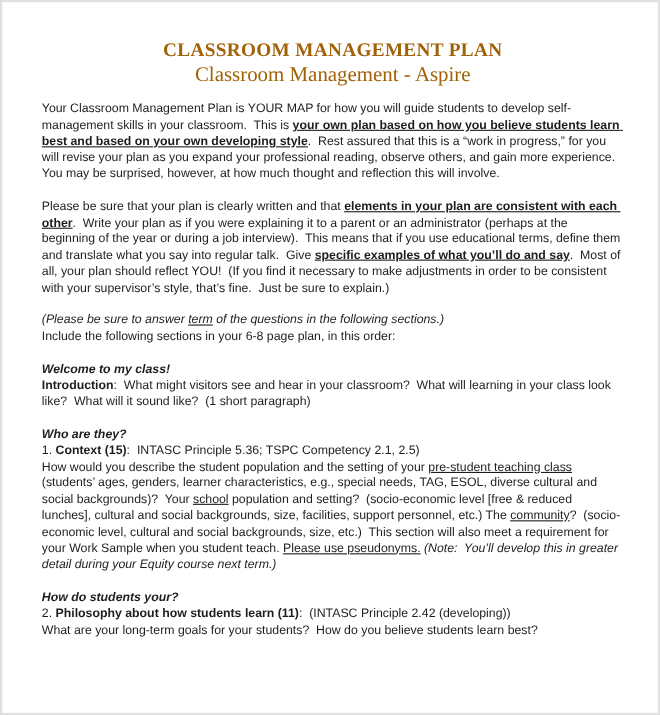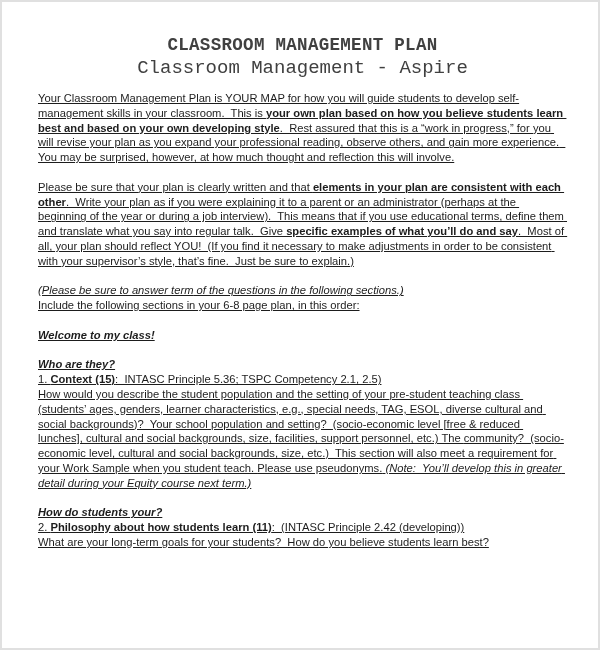--- a/index.html
+++ b/index.html
@@ -11,37 +11,36 @@
   }
   .page {
     width: 600px; height: 650px;
     background: #ffffff;
     border: 2px solid #e0e0e0;
     padding: 33px 31px 0 36px;
     overflow: hidden;
   }
   .doc-header {
     text-align: center;
-    font-family: Liberation Mono, monospace;
-    color: #404040;
+    font-family: Liberation Serif, serif;
+    color: #a16207;
   }
   .doc-title {
     font-size: 17.5px;
     font-weight: bold;
     letter-spacing: 0.3px;
   }
   .doc-subtitle {
     font-size: 19px;
     margin-top: 2px;
   }
   .doc-body {
     margin-top: 12px;
     font-size: 11.2px;
     line-height: 14.8px;
-    text-decoration: underline;
   }
   .block {
     white-space: pre-wrap;
     text-align: left;
   }
   .block.gap { margin-top: 14.8px; }
   .block.heading { font-weight: bold; font-style: italic; }
   .b { font-weight: bold; }
   .u { text-decoration: underline; }
   .i { font-style: italic; }
@@ -53,20 +52,21 @@
   <div class="doc-header">
     <div class="doc-title">CLASSROOM MANAGEMENT PLAN</div>
     <div class="doc-subtitle">Classroom Management - Aspire</div>
   </div>
   <div class="doc-body">
       <div class="block paragraph"><span>Your Classroom Management Plan is YOUR MAP for how you will guide students to develop self-management skills in your classroom.  This is </span><span class="b u">your own plan based on how you believe students learn best and based on your own developing style</span><span>.  Rest assured that this is a “work in progress,” for you will revise your plan as you expand your professional reading, observe others, and gain more experience.  You may be surprised, however, at how much thought and reflection this will involve.</span></div>
       <div class="block paragraph gap"><span>Please be sure that your plan is clearly written and that </span><span class="b u">elements in your plan are consistent with each other</span><span>.  Write your plan as if you were explaining it to a parent or an administrator (perhaps at the beginning of the year or during a job interview).  This means that if you use educational terms, define them and translate what you say into regular talk.  Give </span><span class="b u">specific examples of what you’ll do and say</span><span>.  Most of all, your plan should reflect YOU!  (If you find it necessary to make adjustments in order to be consistent with your supervisor’s style, that’s fine.  Just be sure to explain.)</span></div>
       <div class="block paragraph gap"><span class="i">(Please be sure to answer </span><span class="u i">term</span><span class="i"> of the questions in the following sections.)</span><span>
 Include the following sections in your 6-8 page plan, in this order:</span></div>
       <div class="block heading gap"><span>Welcome to my class!</span></div>
+      <div class="block paragraph"><span class="b">Introduction</span><span>:  What might visitors see and hear in your classroom?  What will learning in your class look like?  What will it sound like?  (1 short paragraph)</span></div>
       <div class="block heading gap"><span>Who are they?</span></div>
       <div class="block paragraph"><span>1. </span><span class="b">Context (15)</span><span>:  INTASC Principle 5.36; TSPC Competency 2.1, 2.5)
 How would you describe the student population and the setting of your </span><span class="u">pre-student teaching class</span><span> (students’ ages, genders, learner characteristics, e.g., special needs, TAG, ESOL, diverse cultural and social backgrounds)?  Your </span><span class="u">school</span><span> population and setting?  (socio-economic level [free &amp; reduced lunches], cultural and social backgrounds, size, facilities, support personnel, etc.) The </span><span class="u">community</span><span>?  (socio-economic level, cultural and social backgrounds, size, etc.)  This section will also meet a requirement for your Work Sample when you student teach. </span><span class="u">Please use pseudonyms.</span><span> </span><span class="i">(Note:  You’ll develop this in greater detail during your Equity course next term.)</span></div>
       <div class="block heading gap"><span>How do students your?</span></div>
       <div class="block paragraph"><span>2. </span><span class="b">Philosophy about how students learn (11)</span><span>:  (INTASC Principle 2.42 (developing))
 What are your long-term goals for your students?  How do you believe students learn best?</span></div>
     </div>
 </div>
 
 </body></html>

